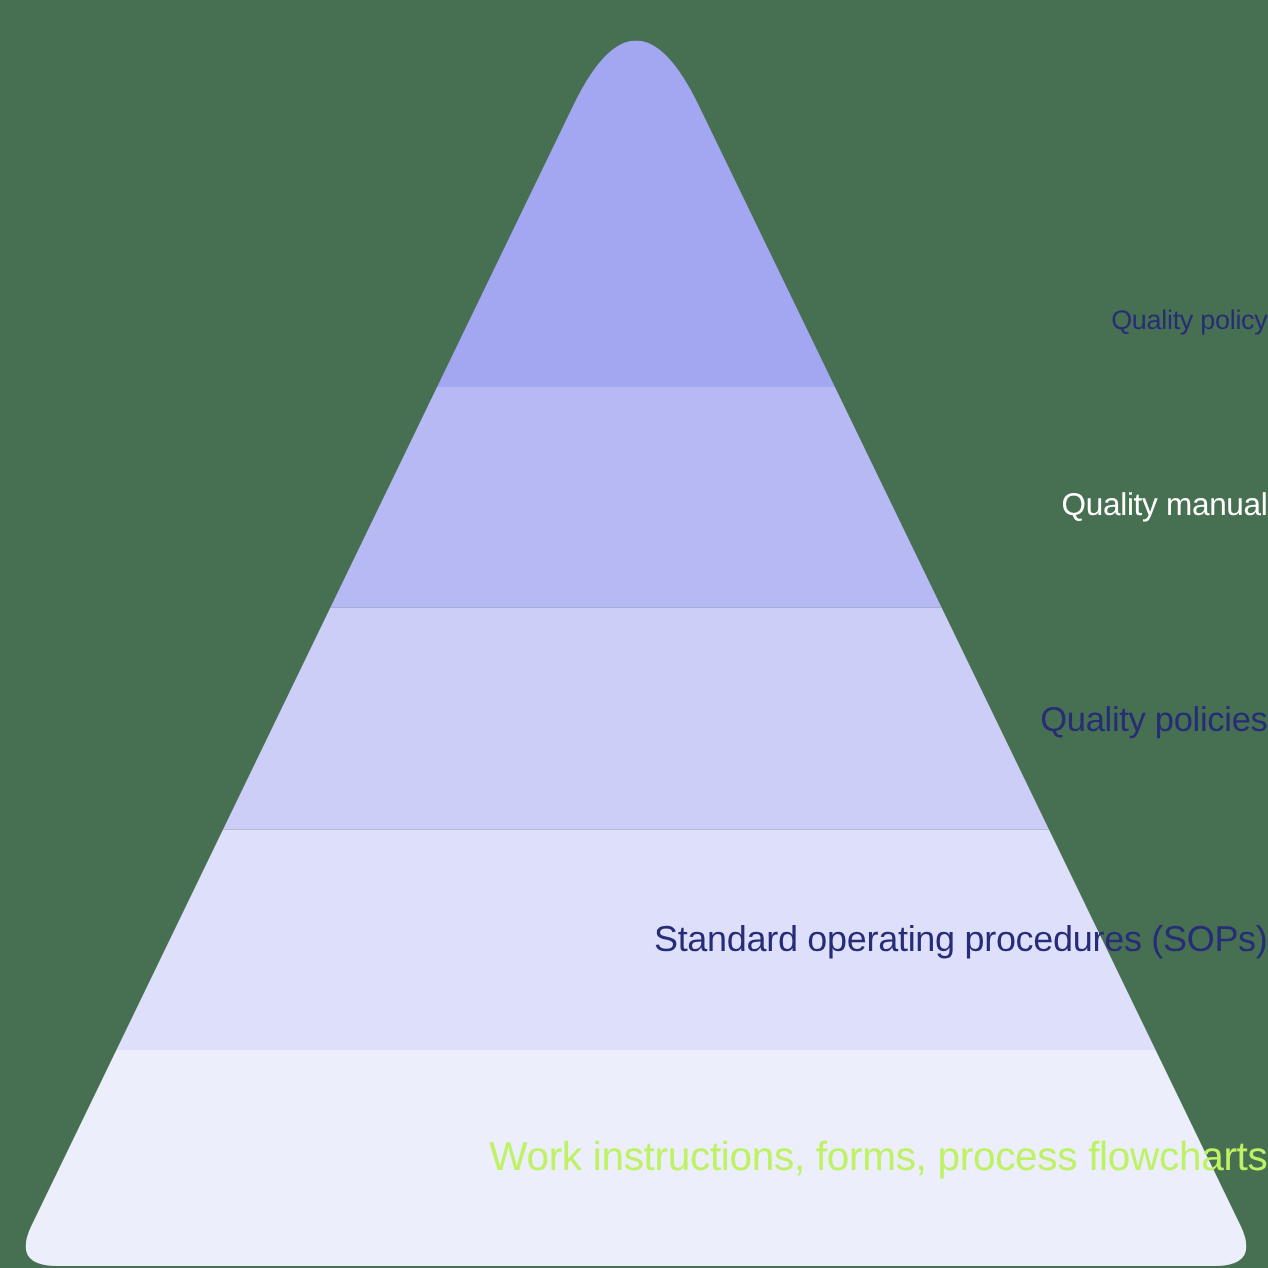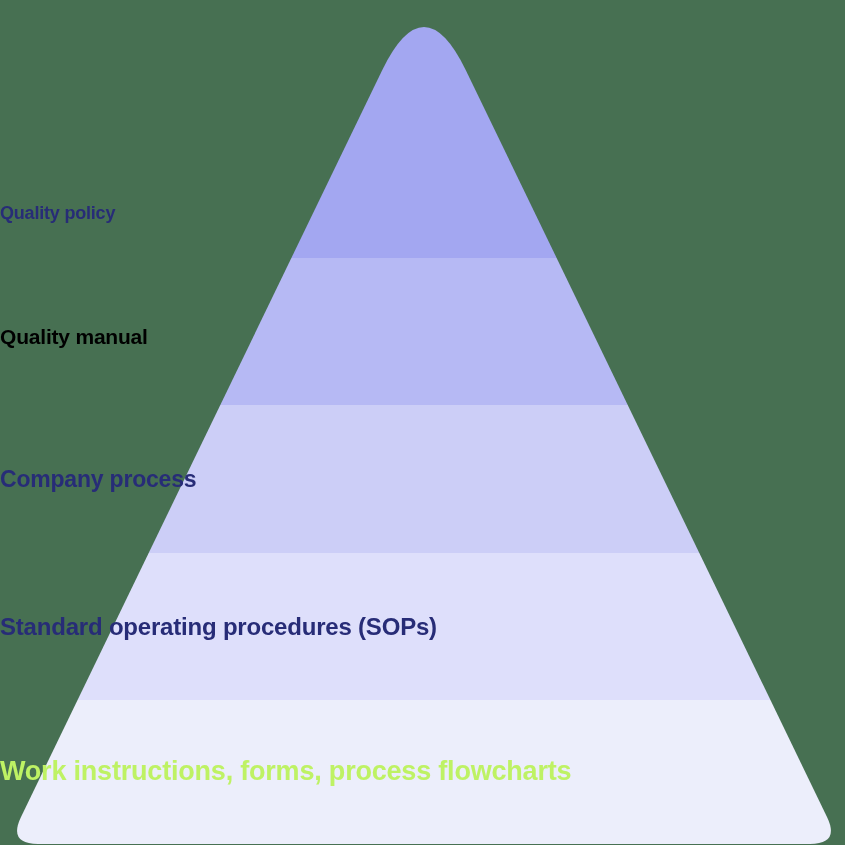--- a/index.html
+++ b/index.html
@@ -20,22 +20,22 @@
   .stage svg {
     position: absolute;
     left: 0;
     top: 0;
     display: block;
   }
   .lbl {
     position: absolute;
     left: 0;
     right: 0;
-    text-align: left;
-    font-weight: 700;
+    text-align: right;
+    font-weight: 400;
     letter-spacing: -0.2px;
     white-space: nowrap;
   }
   .l1 { top: 204px; font-size: 18px; line-height: 18px; }
   .l2 { top: 326px; font-size: 21px; line-height: 21px; }
   .l3 { top: 468px; font-size: 23px; line-height: 23px; }
   .l4 { top: 615px; font-size: 24px; line-height: 24px; }
   .l5 { top: 758px; font-size: 27px; line-height: 27px; }
 </style>
 </head>
@@ -58,18 +58,18 @@
     <g clip-path="url(#pyr)">
       <rect x="0" y="0" width="845" height="258" fill="#a3a7f1"></rect>
       <rect x="0" y="258" width="845" height="147" fill="#b6b9f4"></rect>
       <rect x="0" y="405" width="845" height="148" fill="#cccef7"></rect>
       <rect x="0" y="553" width="845" height="147" fill="#dedffb"></rect>
       <rect x="0" y="700" width="845" height="145" fill="#eceefb"></rect>
     </g>
   </svg>
 
   <div class="lbl l1" style="color: rgb(39, 44, 119);">Quality policy</div>
-  <div class="lbl l2" style="color: #000000;">Quality manual</div>
-  <div class="lbl l3" style="color: rgb(39, 44, 119);">Company process</div>
+  <div class="lbl l2" style="color: #ffffff;">Quality manual</div>
+  <div class="lbl l3" style="color: rgb(39, 44, 119);">Quality policies</div>
   <div class="lbl l4" style="color: rgb(39, 44, 119);">Standard operating procedures (SOPs)</div>
   <div class="lbl l5" style="color: #bef264;">Work instructions, forms, process flowcharts</div>
 
 </div>
 
 </body></html>

